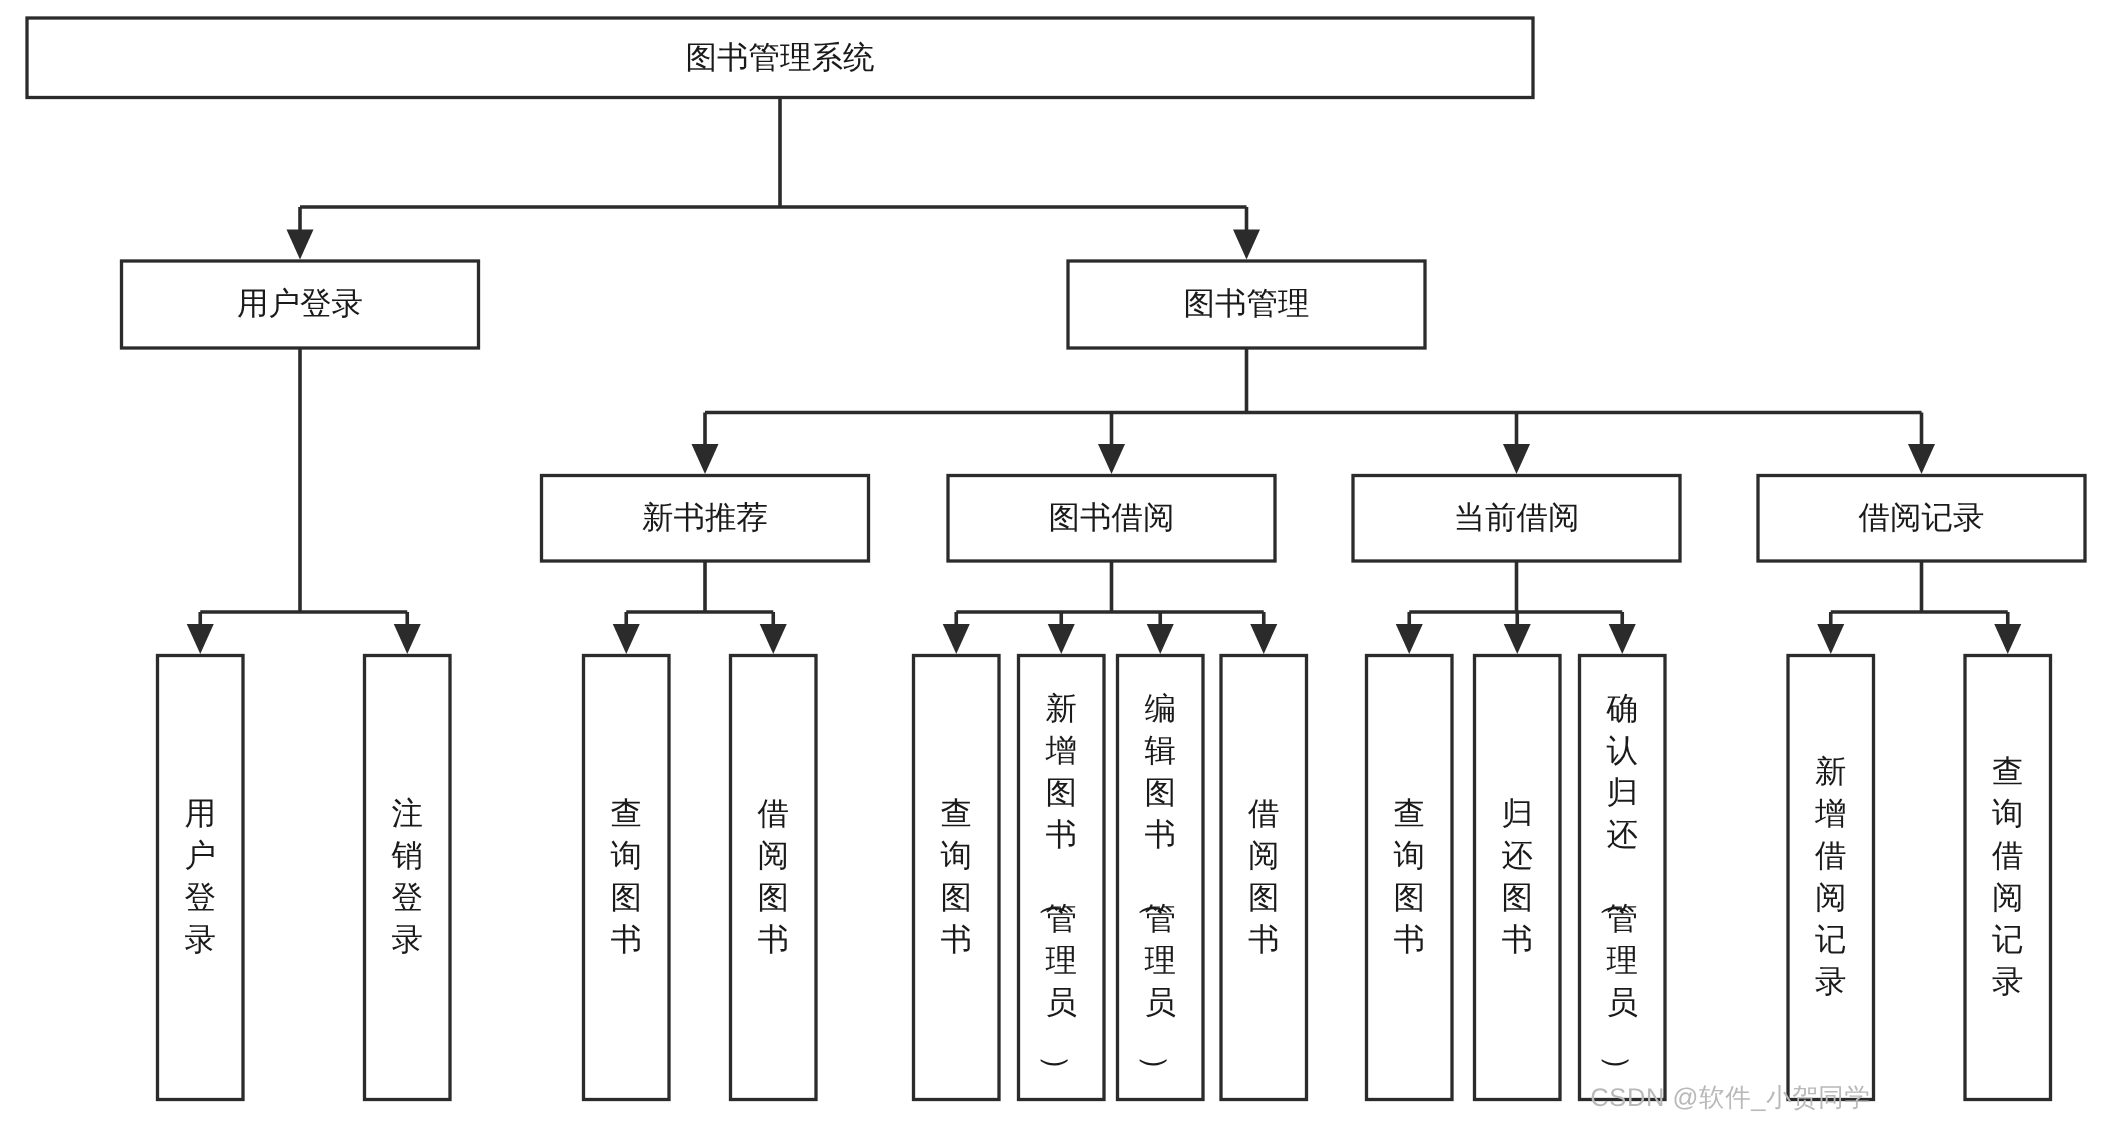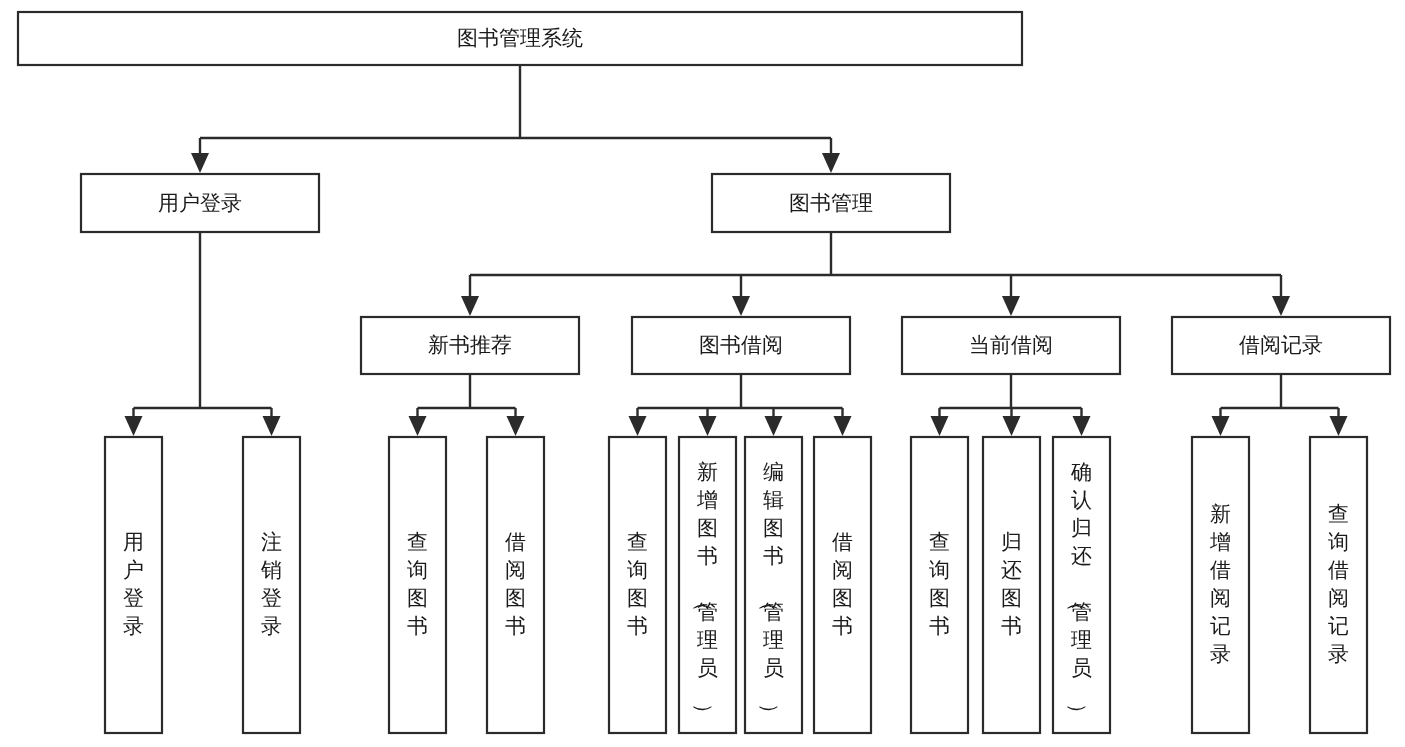--- a/index.html
+++ b/index.html
@@ -207,14 +207,15 @@
           <text x="1220.5" class="node-label-v"><tspan x="1220.5" y="521">新</tspan><tspan x="1220.5" y="549">增</tspan><tspan x="1220.5" y="577">借</tspan><tspan x="1220.5" y="605">阅</tspan><tspan x="1220.5" y="633">记</tspan><tspan x="1220.5" y="661">录</tspan></text>
         </g>
         <g>
           <rect x="1310" y="437" width="57" height="296" class="node-box"></rect>
           <text x="1338.5" class="node-label-v"><tspan x="1338.5" y="521">查</tspan><tspan x="1338.5" y="549">询</tspan><tspan x="1338.5" y="577">借</tspan><tspan x="1338.5" y="605">阅</tspan><tspan x="1338.5" y="633">记</tspan><tspan x="1338.5" y="661">录</tspan></text>
         </g>
       </g>
 
   </svg>
 
+  <div class="watermark">CSDN @软件_小贺同学</div>
 
 </div>
 
 </body></html>

